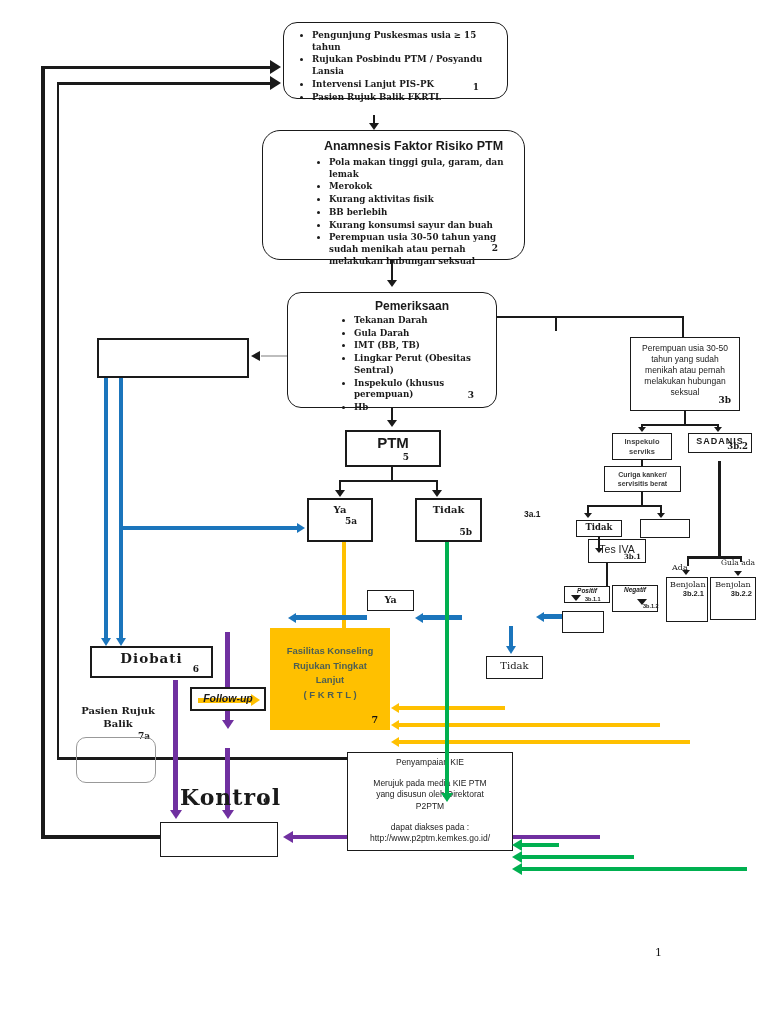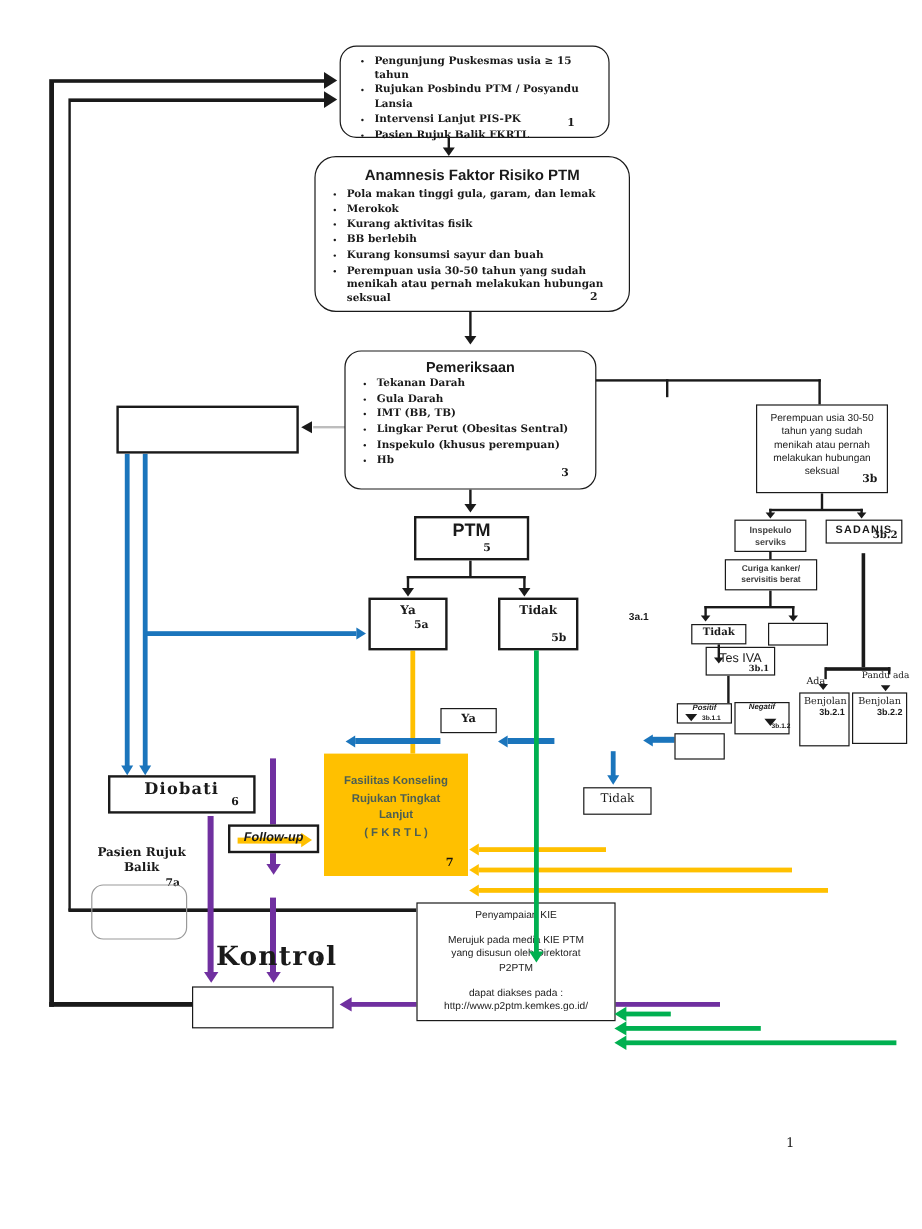--- a/index.html
+++ b/index.html
@@ -3,21 +3,21 @@
 <meta charset="utf-8">
 <style>
   html,body{margin:0;padding:0;background:#fff;}
   #page{position:relative;width:768px;height:1024px;background:#fff;overflow:hidden;
         font-family:"Liberation Sans",sans-serif;color:#1a1a1a;}
   .abs{position:absolute;}
   .line{position:absolute;background:#1a1a1a;}
   .box{position:absolute;border:2px solid #1a1a1a;background:#fff;box-sizing:border-box;}
   .thin{border-width:1.5px;}
   .hair{border-width:1px;}
-  .rnd{border-radius:14px;}
+  .rnd{border-radius:14px;padding-left:40px;}
   .serif{font-family:"DejaVu Serif",serif;}
   .sans{font-family:"Liberation Sans",sans-serif;}
   .b{font-weight:bold;}
   .ctr{text-align:center;}
   .num{position:absolute;font-family:"DejaVu Serif",serif;font-weight:bold;font-size:9px;}
   ul.blt{margin:0;padding:0 4px 0 26px;list-style:disc;font-family:"DejaVu Serif",serif;
          font-weight:bold;font-size:8.7px;line-height:1.35;}
   ul.blt li{margin:0 0 1px 0;}
   
   .ah{position:absolute;width:0;height:0;border-style:solid;border-color:transparent;}
@@ -127,21 +127,21 @@
 
   <div class="line" style="left:445px;top:542px;width:4px;height:253px;background:#00B050;z-index:4;"></div>
   <div class="ah ad-gr" style="left:441px;top:793px;z-index:4;"></div>
   <div class="line" style="left:521px;top:843px;width:38px;height:4px;background:#00B050;z-index:4;"></div>
   <div class="ah al-gr" style="left:512px;top:839px;z-index:4;"></div>
   <div class="line" style="left:521px;top:855px;width:113px;height:4px;background:#00B050;z-index:4;"></div>
   <div class="ah al-gr" style="left:512px;top:851px;z-index:4;"></div>
   <div class="line" style="left:521px;top:867px;width:226px;height:4px;background:#00B050;z-index:4;"></div>
   <div class="ah al-gr" style="left:512px;top:863px;z-index:4;"></div>
 
-  <div class="box thin rnd" style="left:283px;top:38px;width:225px;height:77px;padding:7px 2px 0 2px;">
+  <div class="box thin rnd" style="left:283px;top:22px;width:225px;height:77px;padding:7px 2px 0 2px;">
     <ul class="blt">
         <li>Pengunjung Puskesmas usia ≥ 15 tahun</li>
         <li>Rujukan Posbindu PTM / Posyandu Lansia</li>
         <li>Intervensi Lanjut PIS-PK</li>
         <li>Pasien Rujuk Balik FKRTL</li>
       </ul>
     <span class="num" style="right:28px;bottom:6px;">1</span>
   </div>
 
   <div class="box thin rnd" style="left:262px;top:130px;width:263px;height:130px;border-radius:18px;">
@@ -213,21 +213,21 @@
     <div class="ah ad-k" style="left:24px;top:13px;border-width:6px 5px 0 5px;"></div>
     <span class="abs b sans" style="left:30px;top:17px;font-size:5.5px;">3b.1.2</span>
   </div>
   <div class="box thin" style="left:562px;top:611px;width:42px;height:22px;"></div>
 
   <div class="abs serif" style="left:672px;top:563px;font-size:8px;">Ada</div>
   <div class="box thin serif" style="left:666px;top:577px;width:42px;height:45px;font-size:8px;padding:2px 3px 0 3px;">
     <div class="ctr">Benjolan</div>
     <div class="b sans" style="text-align:right;font-size:7.5px;">3b.2.1</div>
   </div>
-  <div class="abs serif ctr" style="left:718px;top:559px;width:40px;font-size:7.5px;line-height:1.1;">Pandu ada</div>
+  <div class="abs serif ctr" style="left:718px;top:559px;width:40px;font-size:7.5px;line-height:1.1;">Gula ada</div>
   <div class="box thin serif" style="left:710px;top:577px;width:46px;height:43px;font-size:8px;padding:2px 3px 0 3px;">
     <div class="ctr">Benjolan</div>
     <div class="b sans" style="text-align:right;font-size:7.5px;">3b.2.2</div>
   </div>
 
   <div class="box" style="left:345px;top:430px;width:96px;height:37px;">
     <div class="ctr b sans" style="font-size:15px;margin-top:2px;">PTM</div>
     <span class="num" style="right:30px;bottom:3px;">5</span>
   </div>
 

